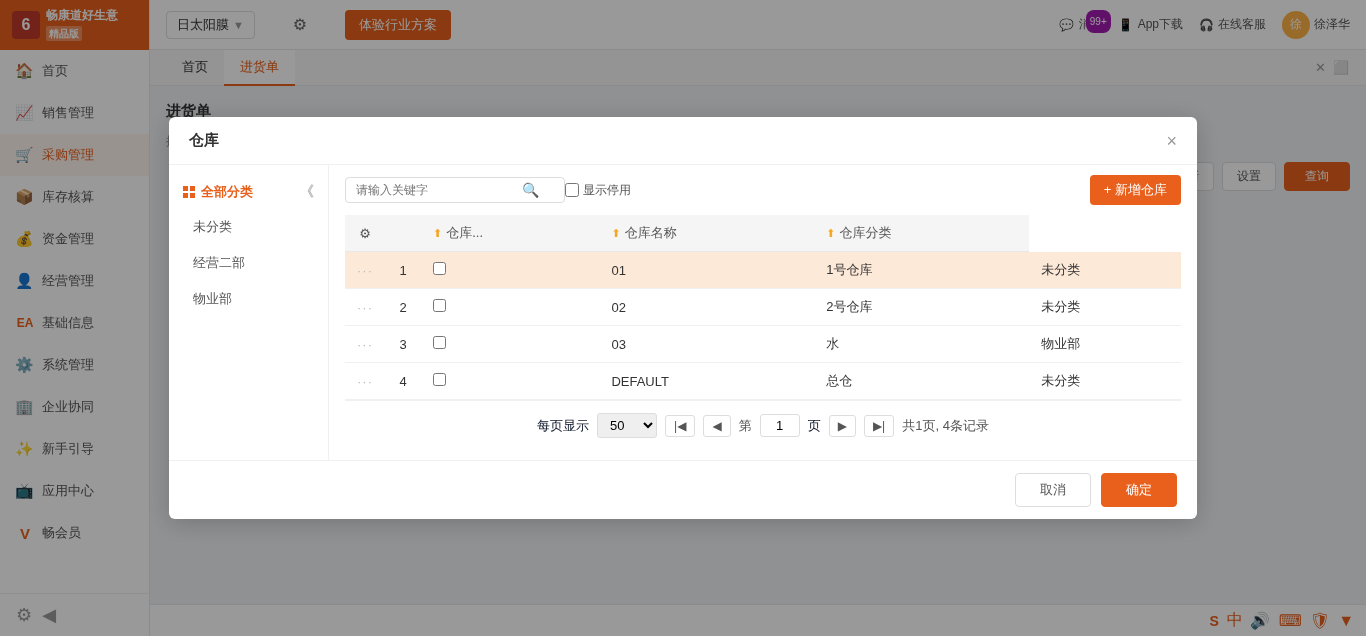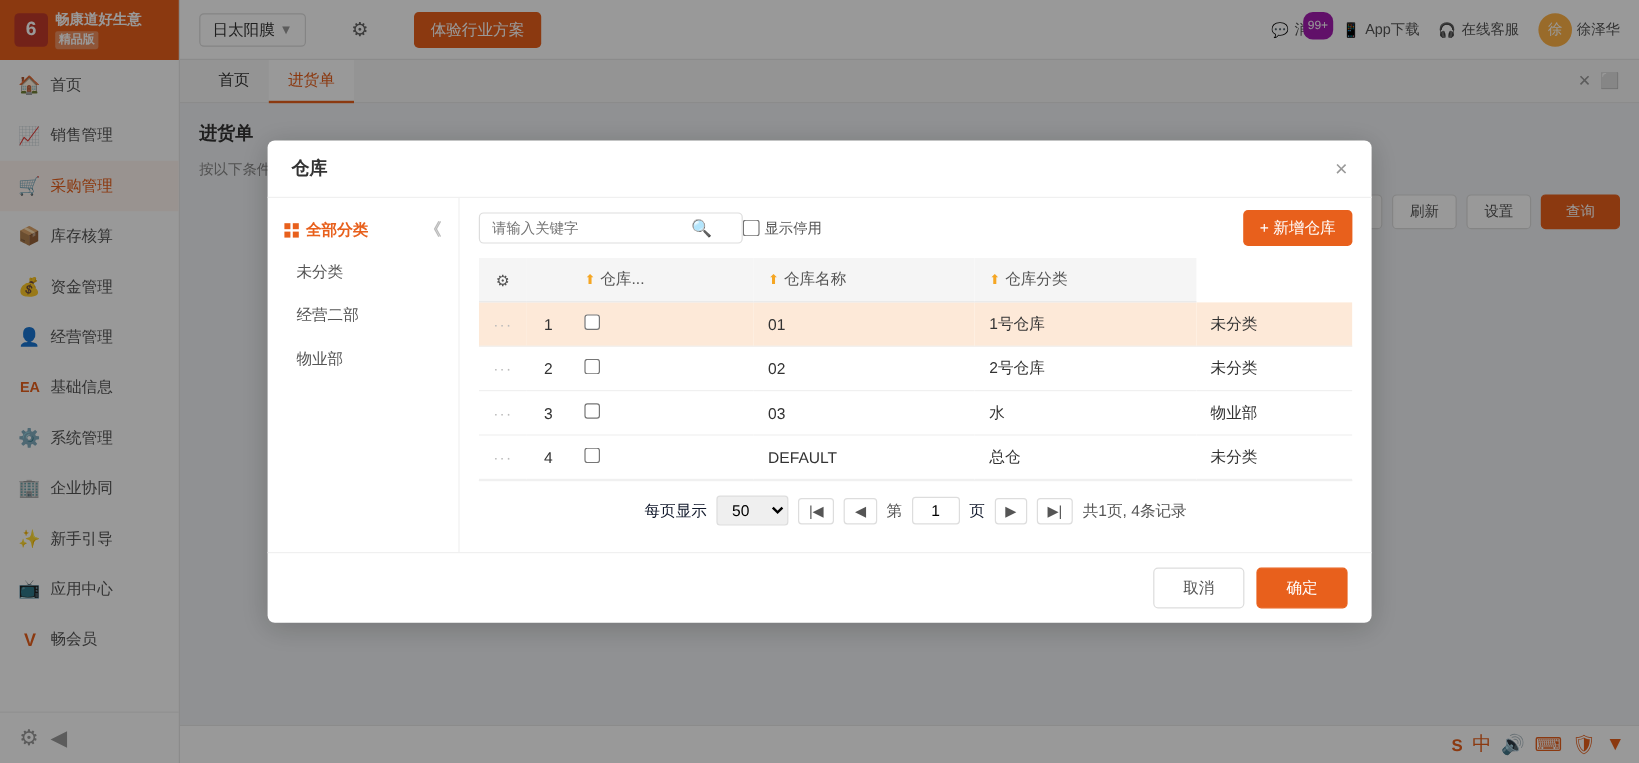--- a/index.html
+++ b/index.html
@@ -42,21 +42,21 @@
     .page-title { font-size: 15px; font-weight: bold; color: #333; margin-bottom: 12px; }
     .page-subtitle { font-size: 12px; color: #888; margin-bottom: 12px; }
     .page-toolbar { display: flex; align-items: center; gap: 8px; margin-bottom: 12px; }
     .toolbar-btn { padding: 5px 14px; border-radius: 4px; font-size: 12px; cursor: pointer; border: 1px solid #ddd; background: #fff; color: #555; display: flex; align-items: center; gap: 4px; }
     .toolbar-btn.query { background: #e8601c; color: #fff; border-color: #e8601c; padding: 5px 20px; }
 
     
     .overlay { position: fixed; top: 0; left: 0; right: 0; bottom: 0; background: rgba(0,0,0,0.4); z-index: 100; display: flex; align-items: center; justify-content: center; }
 
     
-    .modal { background: #fff; border-radius: 6px; width: 920px; max-height: 580px; display: flex; flex-direction: column; box-shadow: 0 4px 24px rgba(0,0,0,0.2); }
+    .modal { background: #fff; border-radius: 6px; width: 1028px; max-height: 580px; display: flex; flex-direction: column; box-shadow: 0 4px 24px rgba(0,0,0,0.2); }
     .modal-header { display: flex; align-items: center; justify-content: space-between; padding: 14px 20px; border-bottom: 1px solid #f0f0f0; }
     .modal-title { font-size: 15px; font-weight: bold; color: #333; }
     .modal-close { font-size: 18px; color: #999; cursor: pointer; line-height: 1; }
     .modal-body { display: flex; flex: 1; overflow: hidden; }
 
     
     .cat-sidebar { width: 160px; border-right: 1px solid #f0f0f0; padding: 10px 0; flex-shrink: 0; }
     .cat-header { display: flex; align-items: center; justify-content: space-between; padding: 8px 14px; font-size: 13px; font-weight: bold; color: #e8601c; cursor: pointer; }
     .cat-collapse-btn { color: #bbb; cursor: pointer; font-size: 14px; }
     .cat-item { padding: 9px 14px 9px 24px; font-size: 13px; color: #555; cursor: pointer; }

